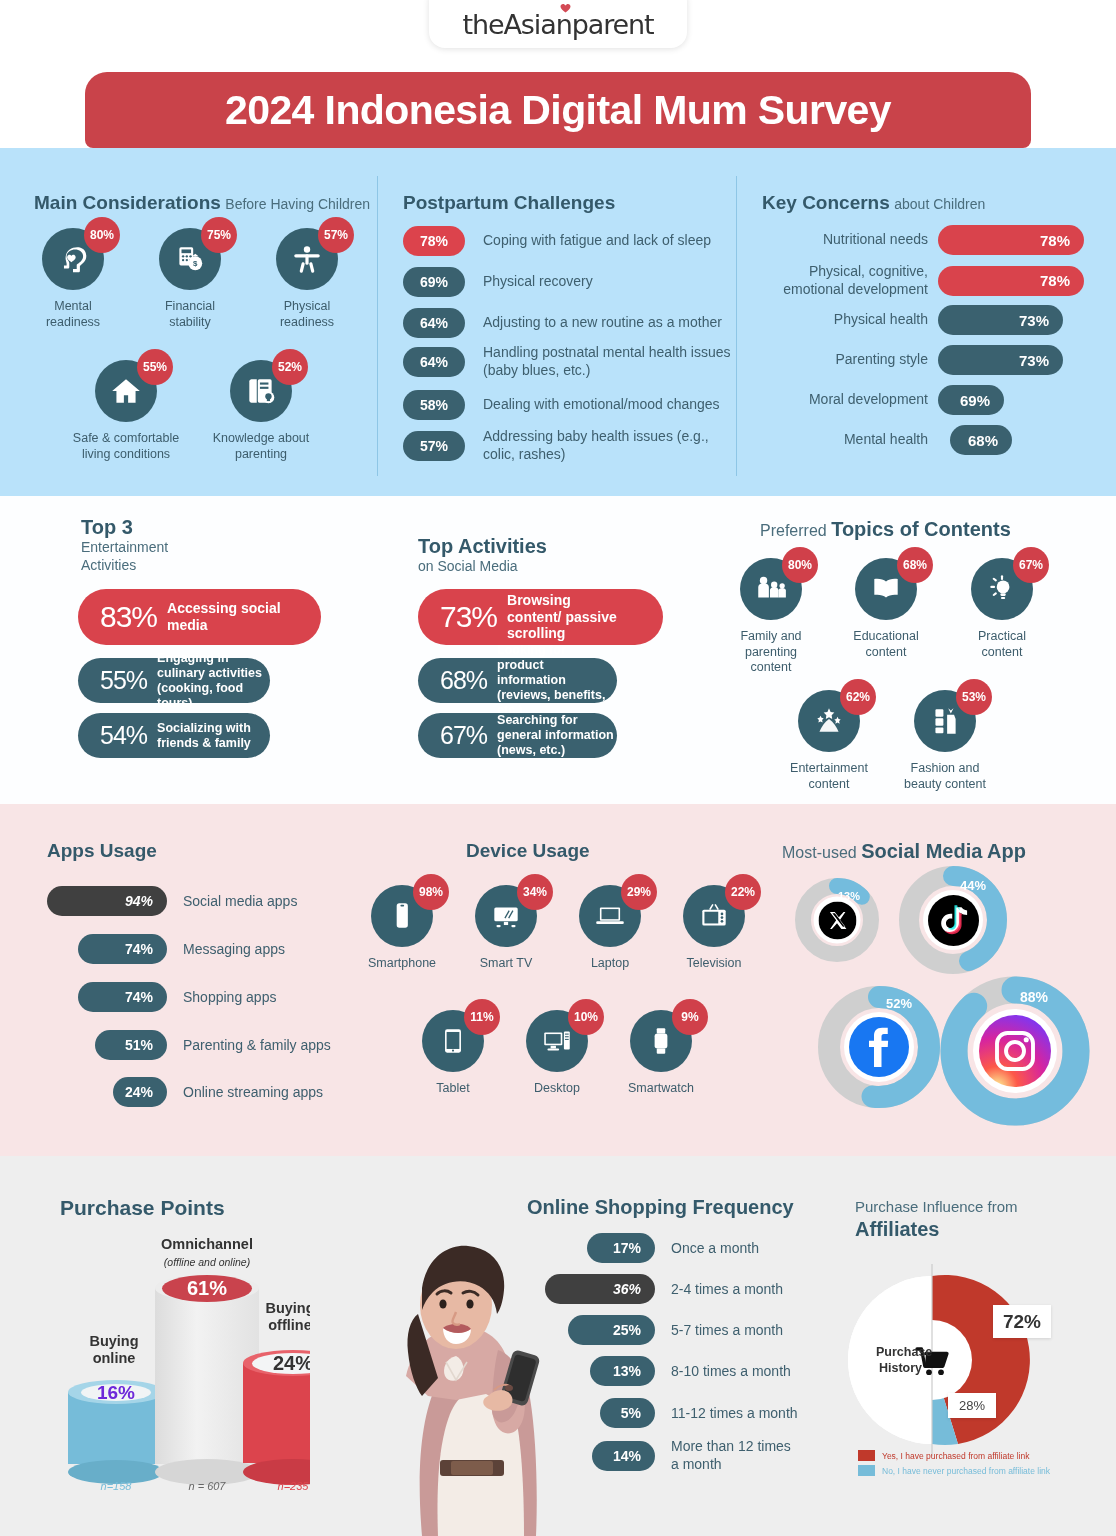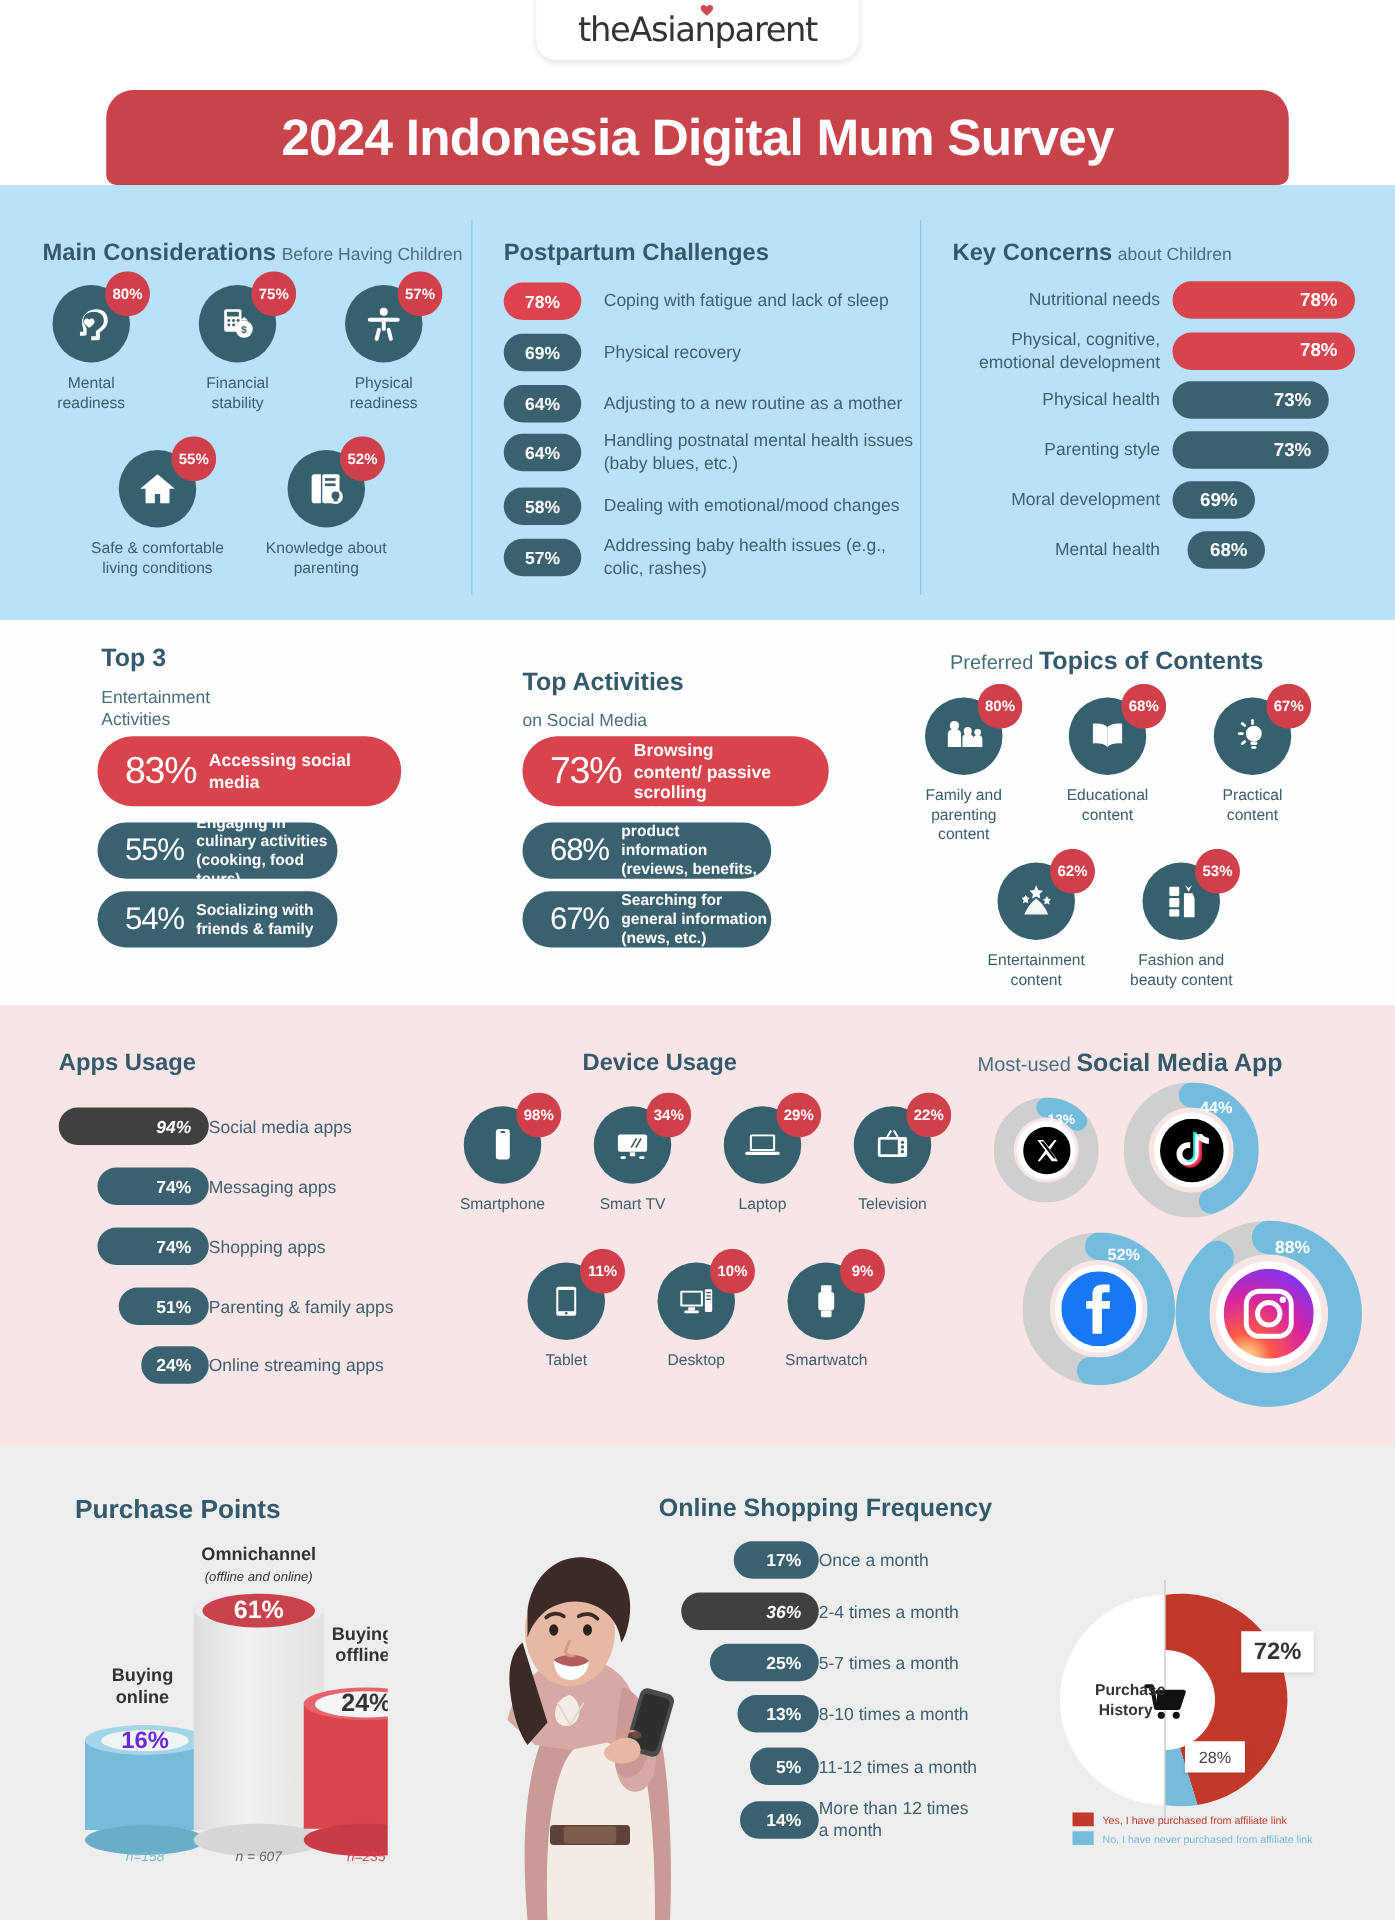--- a/index.html
+++ b/index.html
@@ -48,21 +48,21 @@
   .band-pink { top: 804px; height: 352px; background: #f8e5e6; }
   .band-grey { top: 1156px; height: 380px; background: #eeeeee; }
 
   .divider-v {
     position: absolute; width: 1px; background: #8ec6e6;
   }
 
   
   .h-sec { color: #34596a; font-weight: bold; }
   .h-main { font-size: 19px; }
-  .h-sub { font-size: 14px; font-weight: normal; color: #4a6d7c; margin-top: 10px; }
+  .h-sub { font-size: 14px; font-weight: normal; color: #4a6d7c; }
 
   
   .icon-item { position: absolute; text-align: center; }
   .icon-circle {
     width: 62px; height: 62px; border-radius: 50%;
     background: #36606e; position: relative;
     display: flex; align-items: center; justify-content: center;
     margin: 0 auto;
   }
   .icon-circle svg { width: 34px; height: 34px; fill: #fff; }
@@ -120,21 +120,21 @@
 
   
   .app-row { position: absolute; display: flex; align-items: center; }
   .app-bar {
     height: 30px; border-radius: 15px; background: #3a616f;
     color: #fff; font-size: 14px; font-weight: bold;
     display: flex; align-items: center; justify-content: flex-end;
     padding-right: 14px;
   }
   .app-bar.red { background: #404040; font-style: italic; }
-  .app-label { font-size: 14px; color: #3e5f6e; }
+  .app-label { margin-left: 16px; font-size: 14px; color: #3e5f6e; }
   .donut-logo {
     position: absolute; left: 50%; top: 50%; transform: translate(-50%,-50%);
     border-radius: 50%; display: flex; align-items: center; justify-content: center;
     overflow: hidden;
   }
   .donut-pct {
     position: absolute; color: #fff; font-weight: bold; z-index: 4;
   }
 
   
@@ -741,20 +741,24 @@
   </div>
   <div class="app-row" style="left:600px;top:1398px;">
     <div class="app-bar" style="width:55px;">5%</div>
     <div class="app-label">11-12 times a month</div>
   </div>
   <div class="app-row" style="left:592px;top:1438px;">
     <div class="app-bar" style="width:63px;">14%</div>
     <div class="app-label" style="width:120px;line-height:1.25;">More than 12 times a month</div>
   </div>
 
+  <div style="position:absolute;left:855px;top:1198px;line-height:1.25;">
+    <div class="h-sub" style="font-size:15px;">Purchase Influence from</div>
+    <div class="h-sec" style="font-size:20px;">Affiliates</div>
+  </div>
 
   <svg style="position:absolute;left:848px;top:1252px;" width="200" height="210" viewBox="0 0 200 210">
     <circle cx="84" cy="108" r="84" fill="#ffffff"></circle>
     <circle cx="84" cy="108" r="60" fill="#f3f3f3"></circle>
     <path d="M84 108 L84 24 A84 84 0 0 1 110 191.9 Z" fill="#c0392b"></path>
     <path d="M84 108 L110 191.9 A84 84 0 0 1 84 192 Z" fill="#76bcd9"></path>
     <path d="M84 108 L84 192 A84 84 0 0 1 84 24 Z" fill="#ffffff"></path>
     <circle cx="84" cy="108" r="40" fill="#ffffff"></circle>
     <line x1="84" y1="12" x2="84" y2="204" stroke="#cccccc" stroke-width="1.2"></line>
     <g transform="translate(66,94) scale(1.5)">

